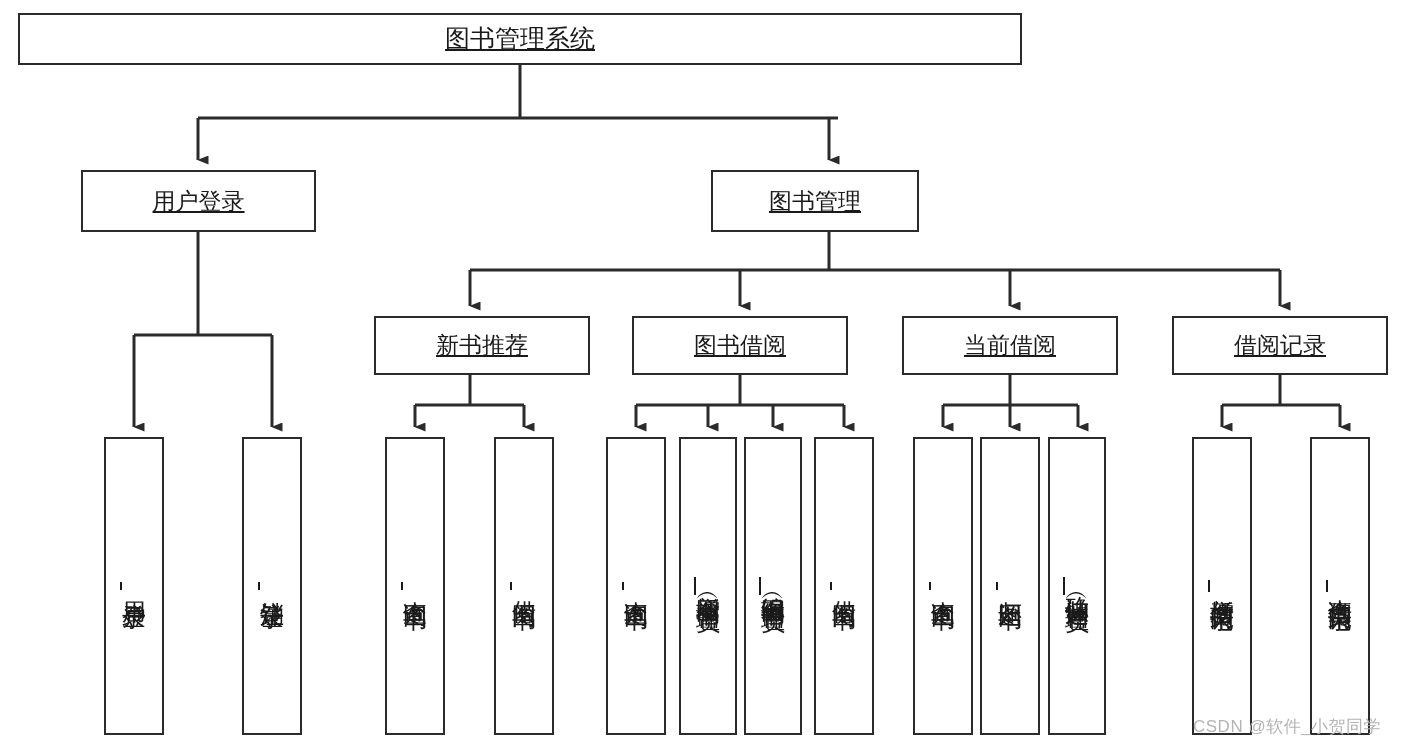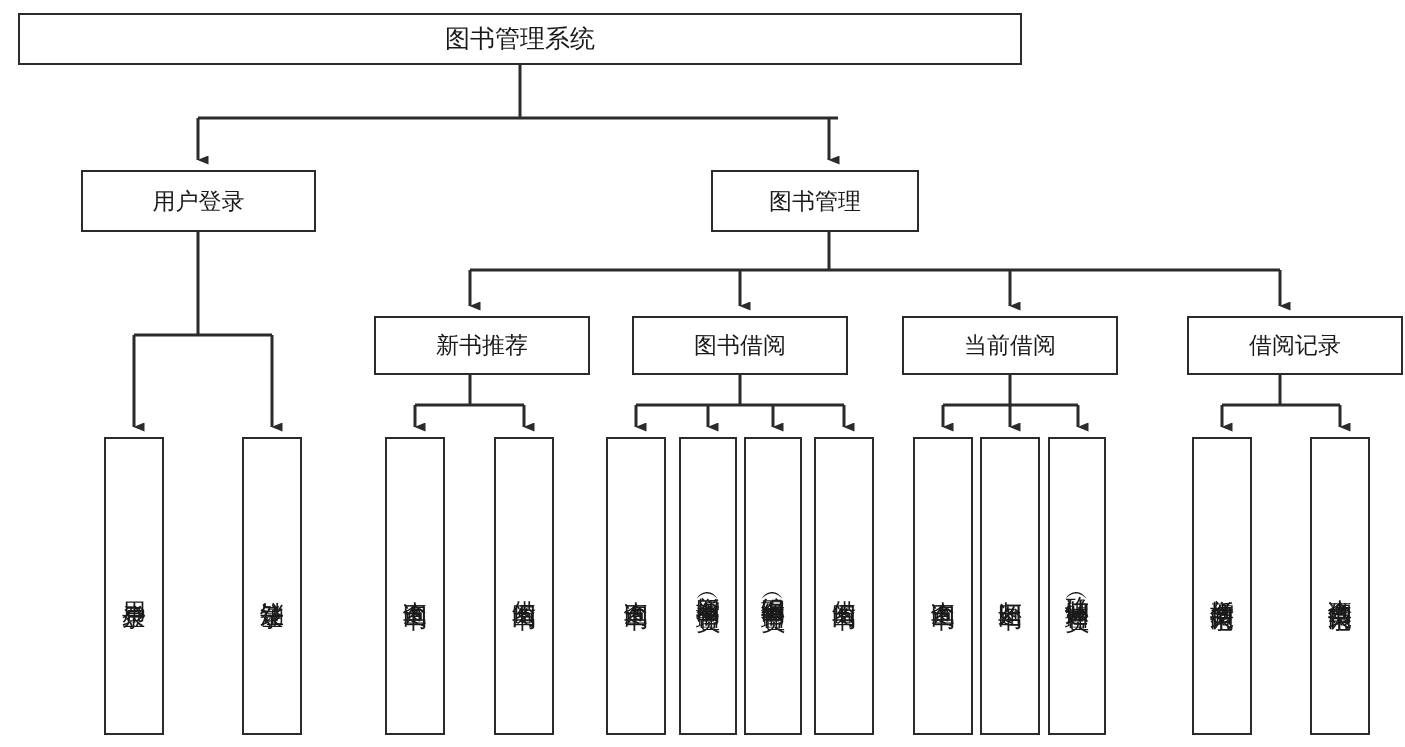--- a/index.html
+++ b/index.html
@@ -35,20 +35,21 @@
     align-items: center;
     justify-content: center;
     color: #1a1a1a;
     z-index: 2;
   }
   .node .label {
     display: block;
     text-align: center;
     line-height: 1.25;
     white-space: nowrap;
+    text-decoration: underline;
   }
   .node.root .label {
     font-size: 25px;
   }
   .node.branch .label {
     font-size: 23px;
   }
   .node.leaf {
     align-items: center;
     justify-content: center;
@@ -143,21 +144,21 @@
 
   <div class="node branch" style="left:374px; top:316px; width:216px; height:59px;">
     <span class="label">新书推荐</span>
   </div>
   <div class="node branch" style="left:632px; top:316px; width:216px; height:59px;">
     <span class="label">图书借阅</span>
   </div>
   <div class="node branch" style="left:902px; top:316px; width:216px; height:59px;">
     <span class="label">当前借阅</span>
   </div>
-  <div class="node branch" style="left:1172px; top:316px; width:216px; height:59px;margin-left:15px;">
+  <div class="node branch" style="left:1172px; top:316px; width:216px; height:59px;">
     <span class="label">借阅记录</span>
   </div>
 
   <div class="node leaf" style="left:104px; top:437px; width:60px; height:298px;">
     <span class="label">用户登录</span>
   </div>
   <div class="node leaf" style="left:242px; top:437px; width:60px; height:298px;">
     <span class="label">注销登录</span>
   </div>
 
@@ -191,14 +192,15 @@
     <span class="label">确认归还（管理员）</span>
   </div>
 
   <div class="node leaf" style="left:1192px; top:437px; width:60px; height:298px;">
     <span class="label">新增借阅记录</span>
   </div>
   <div class="node leaf" style="left:1310px; top:437px; width:60px; height:298px;">
     <span class="label">查询借阅记录</span>
   </div>
 
+  <div class="watermark">CSDN @软件_小贺同学</div>
 
 </div>
 
 </body></html>

